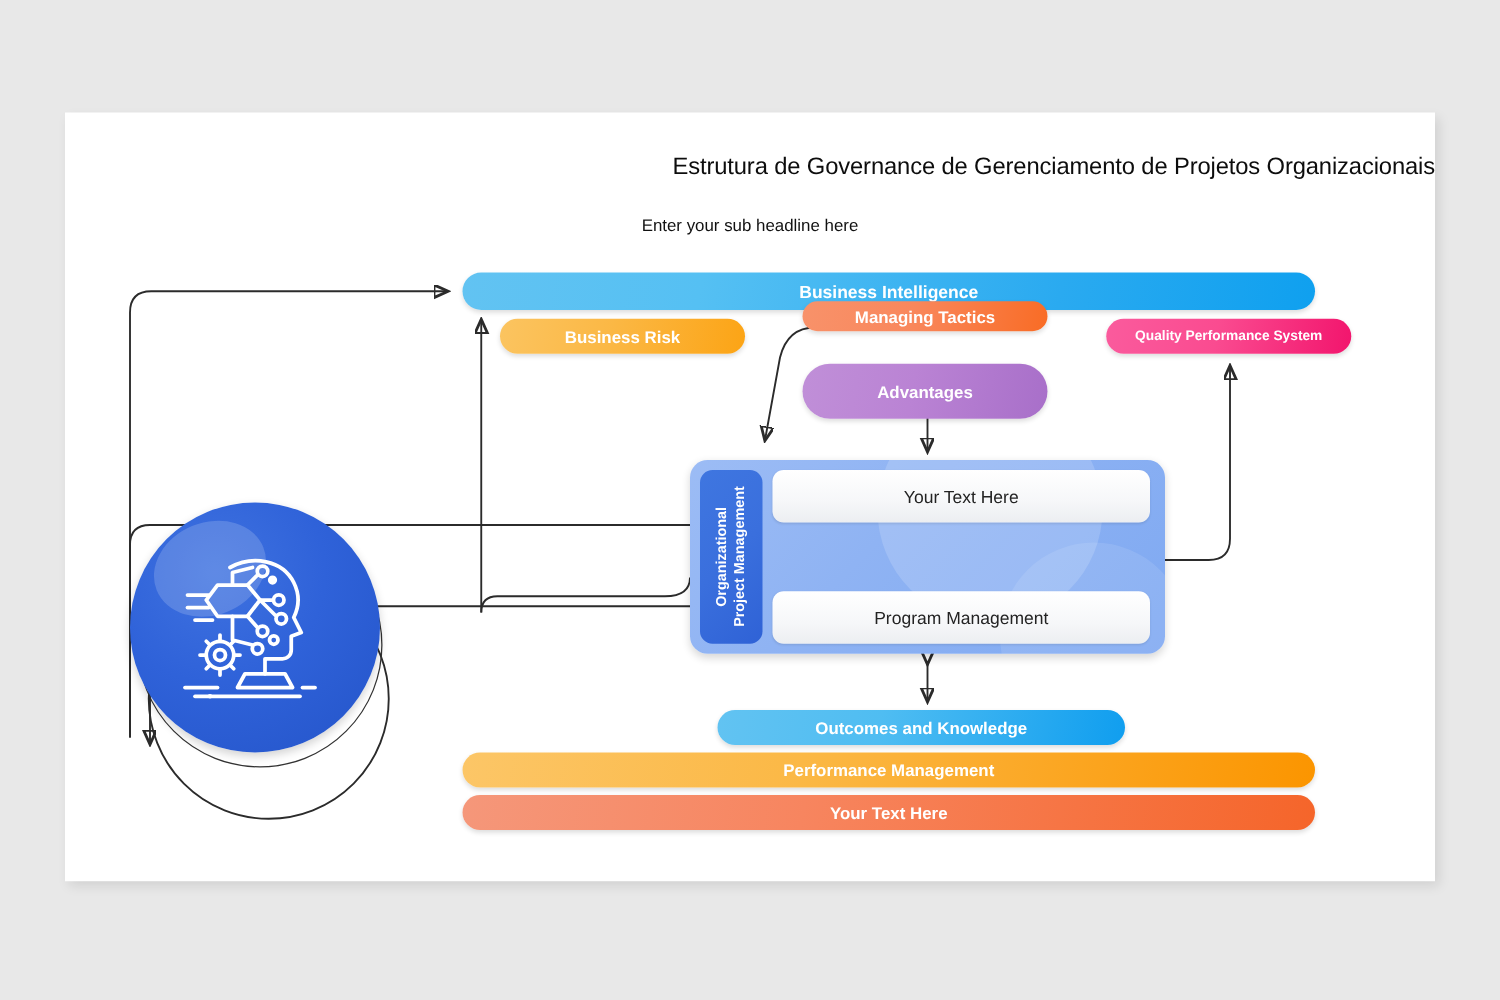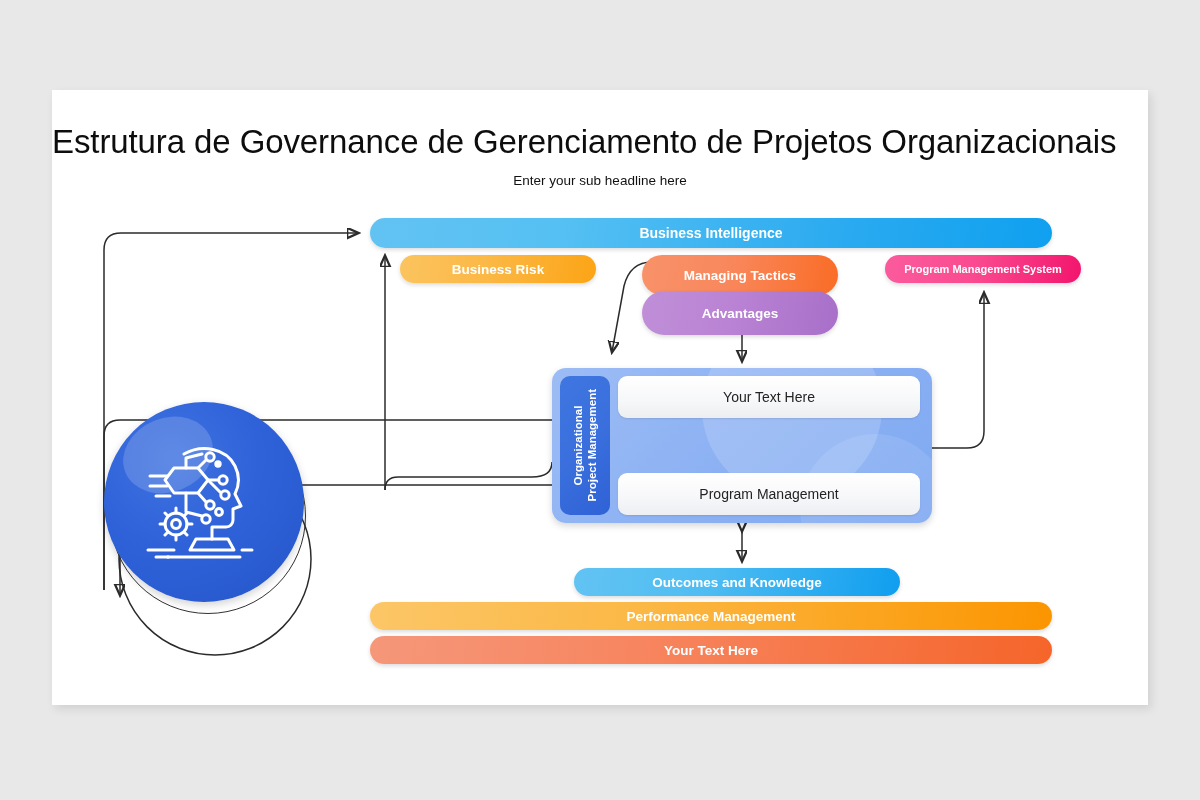--- a/index.html
+++ b/index.html
@@ -27,22 +27,22 @@
     box-shadow: 3px 4px 9px rgba(0,0,0,0.10);
     overflow: hidden;
   }
 
   
   .title {
     position: absolute;
     left: 0;
     top: 33px;
     width: 1096px;
-    text-align: left;
-    font-size: 33px;
+    text-align: right;
+    font-size: 19px;
     font-weight: 400;
     color: #0d0d0d;
     letter-spacing: -0.1px;
     white-space: nowrap;
   }
   .subtitle {
     position: absolute;
     left: 0;
     top: 83px;
     width: 1096px;
@@ -65,21 +65,21 @@
     white-space: nowrap;
   }
 
   
   .p-bi   { left:318px; top:128px; width:682px; height:30px;
             font-size:14px; font-weight:700;
             background: linear-gradient(100deg,#62c3f2 0%,#55c0f3 28%,#2aaaf0 70%,#0fa0ef 100%); }
   .p-br   { left:348px; top:165px; width:196px; height:28px;
             font-size:13.5px; font-weight:700;
             background: linear-gradient(100deg,#fbc460 0%,#fbb845 45%,#fca415 100%); }
-  .p-mt   { left:590px; top:165px; width:196px; height:40px;
+  .p-mt   { left:590px; top:151px; width:196px; height:24px;
             font-size:13.5px; font-weight:700;
             background: linear-gradient(100deg,#f8926a 0%,#f9875c 45%,#f96c25 100%); }
   .p-adv  { left:590px; top:201px; width:196px; height:44px;
             font-size:13.5px; font-weight:700;
             background: linear-gradient(100deg,#c08fd8 0%,#ba83d4 45%,#a86fc9 100%); }
   .p-qms  { left:833px; top:165px; width:196px; height:28px;
             font-size:11px; font-weight:700;
             background: linear-gradient(100deg,#fa5b9d 0%,#fa4b90 45%,#f2156d 100%); }
   .p-ok   { left:522px; top:478px; width:326px; height:28px;
             font-size:13.5px; font-weight:700;
@@ -282,21 +282,21 @@
     </div>
 
     <div class="pill p-bi">Business Intelligence</div>
 
     <div class="pill p-br">Business Risk</div>
 
     <div class="pill p-mt">Managing Tactics</div>
 
     <div class="pill p-adv">Advantages</div>
 
-    <div class="pill p-qms">Program Management System</div>
+    <div class="pill p-qms">Quality Performance System</div>
 
     <div class="pill p-pm">Performance Management</div>
 
     <div class="pill p-ok">Outcomes and Knowledge</div>
 
     <div class="pill p-yth">Your Text Here</div>
 
     <div class="opm-outer">
       <div class="opm-blob b1"></div>
       <div class="opm-blob b2"></div>

